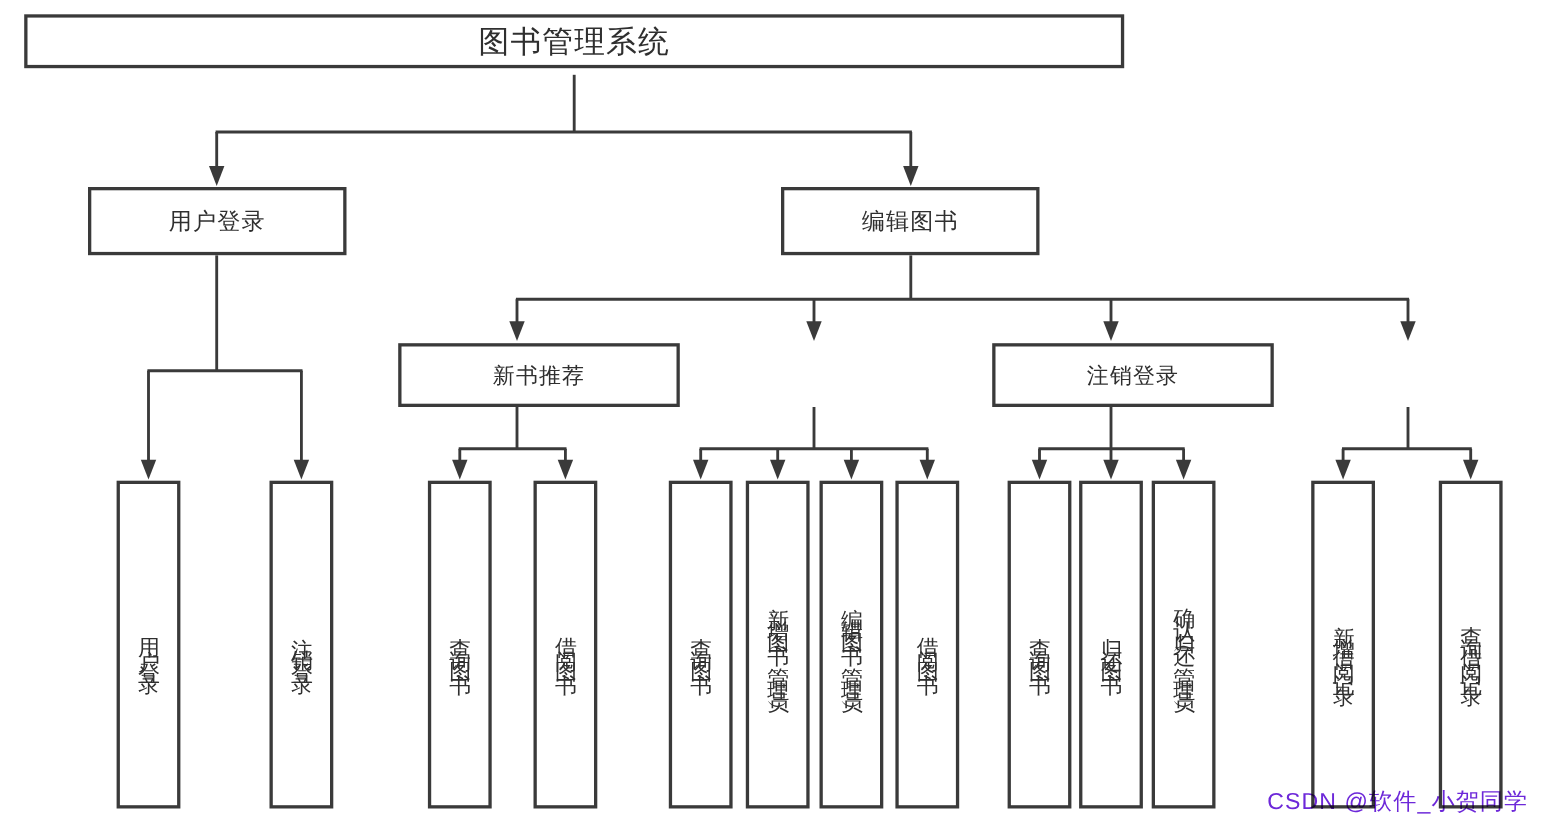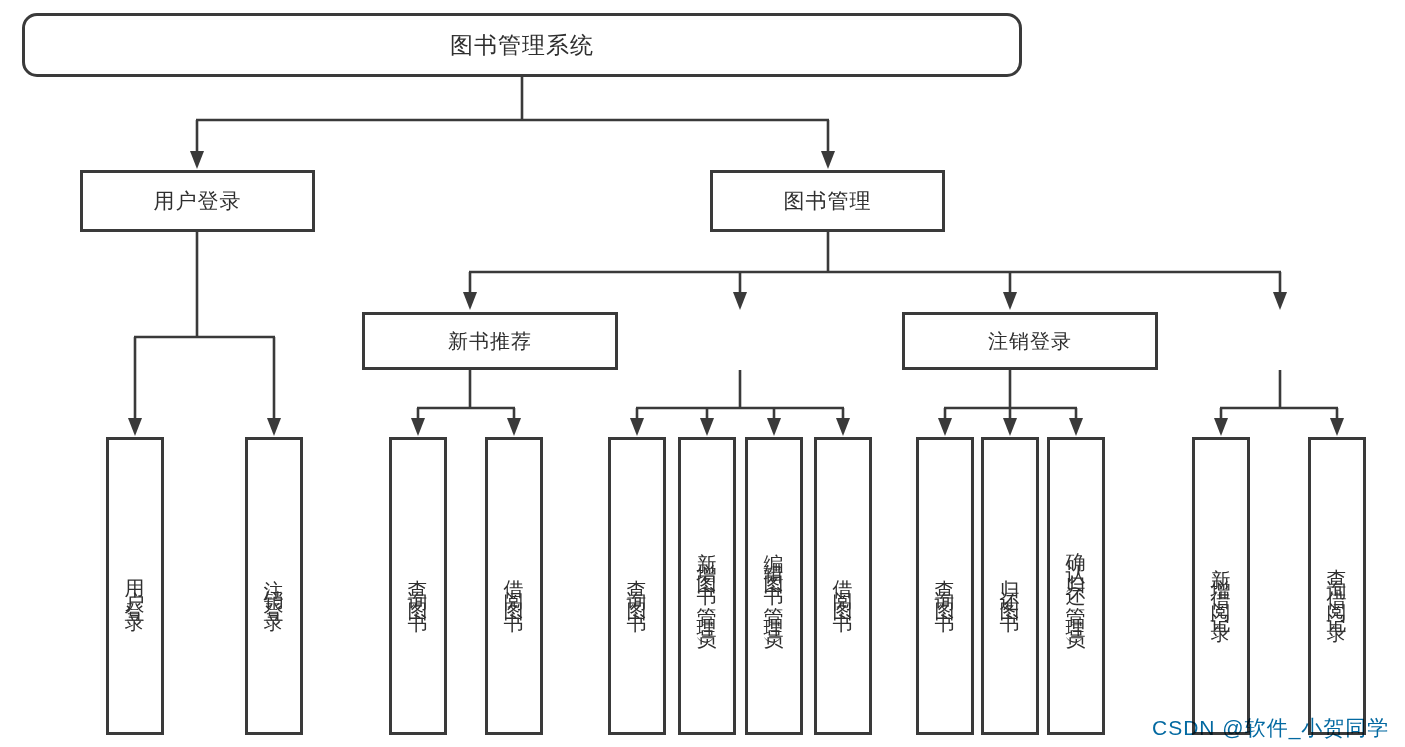--- a/index.html
+++ b/index.html
@@ -20,21 +20,21 @@
     position:absolute;
     background:#fff;
     border:3px solid var(--line);
     display:flex;align-items:center;justify-content:center;
     box-sizing:border-box;
     z-index:2;
     font-size:21px;
     letter-spacing:1px;
     white-space:nowrap;
   }
-  .root{left:22px;top:13px;width:1000px;height:64px;font-size:23px;border-radius:15px;}
+  .root{left:22px;top:13px;width:1000px;height:49px;font-size:28px;}
   .lvl2{top:170px;width:235px;height:62px;}
   .lvl3{top:312px;width:256px;height:58px;font-size:20px;}
   .leaf{
     position:absolute;
     top:437px;width:58px;height:298px;
     background:#fff;border:3px solid var(--line);
     box-sizing:border-box;
     display:flex;align-items:center;justify-content:center;
     z-index:2;
   }
@@ -44,21 +44,21 @@
     font-size:20px;
     letter-spacing:11px;
     line-height:1;
     color:var(--text);
   }
   .watermark{
     position:absolute;
     left:1152px;top:714px;
     z-index:6;
     font-size:21px;
-    color:#0369a1;
+    color:#6d28d9;
     mix-blend-mode:multiply;
     letter-spacing:1px;
     white-space:nowrap;
   }
 </style>
 </head>
 <body>
 
 <div class="canvas">
 
@@ -127,21 +127,21 @@
       <polygon points="1003,418 1017,418 1010,436"></polygon>
       <polygon points="1069,418 1083,418 1076,436"></polygon>
       <polygon points="1214,418 1228,418 1221,436"></polygon>
       <polygon points="1330,418 1344,418 1337,436"></polygon>
     </g>
   </svg>
 
   <div class="box root">图书管理系统</div>
 
   <div class="box lvl2" style="left:80px">用户登录</div>
-  <div class="box lvl2" style="left:710px">图书管理</div>
+  <div class="box lvl2" style="left:710px">编辑图书</div>
 
   <div class="box lvl3" style="left:362px">新书推荐</div>
   <div class="box lvl3" style="left:902px">注销登录</div>
 
   <div class="leaf" style="left:106px">
     <span class="vtext">用户登录</span>
   </div>
   <div class="leaf" style="left:245px">
     <span class="vtext">注销登录</span>
   </div>

